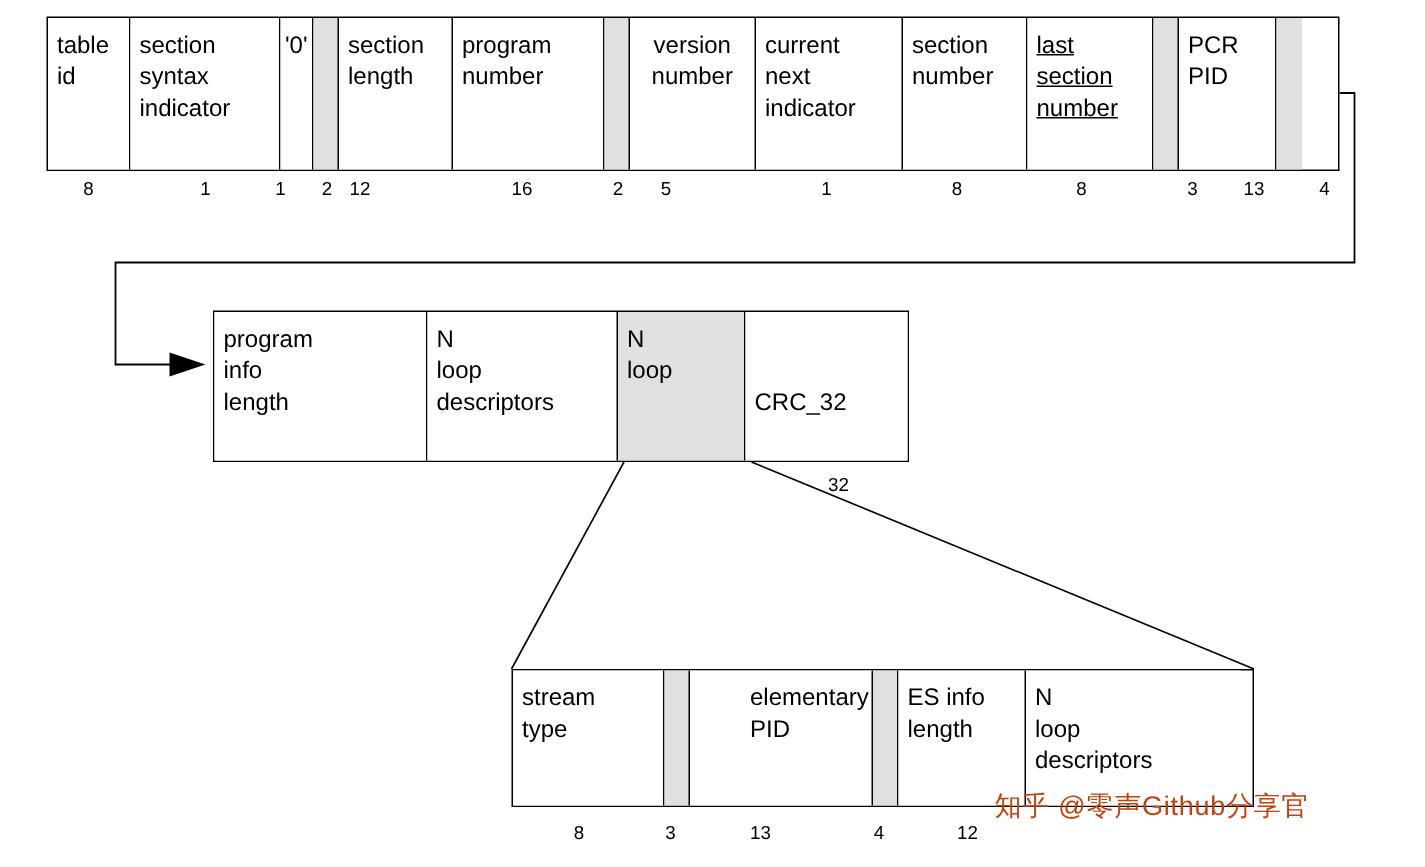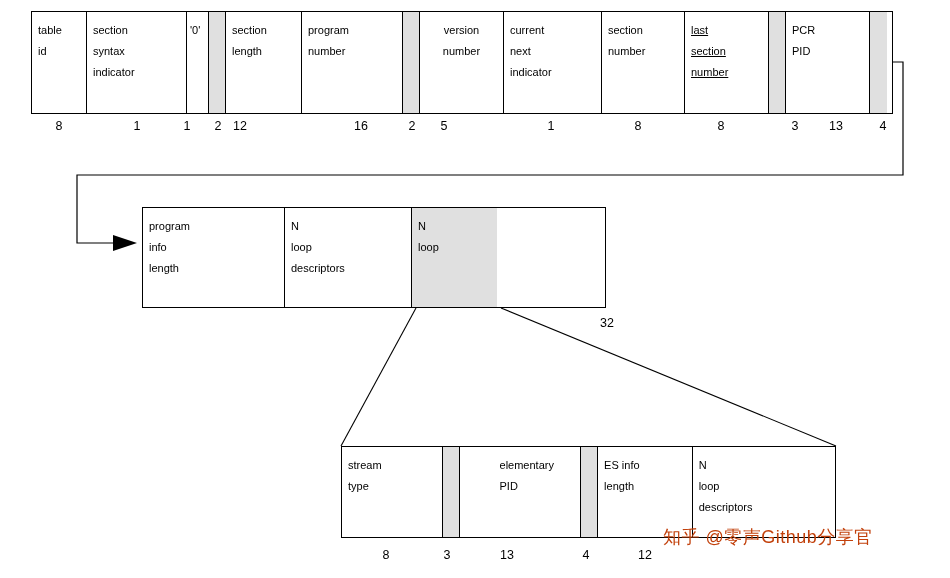--- a/index.html
+++ b/index.html
@@ -38,21 +38,21 @@
     box-sizing: border-box;
     border: 1px solid #000000;
     background: #ffffff;
   }
   .cell {
     box-sizing: border-box;
     border-right: 1px solid #000000;
     background: #ffffff;
     position: relative;
     padding: 8px 6px 0 6px;
-    font-size: 11px;
+    font-size: 16px;
     line-height: 21px;
     white-space: pre-line;
     overflow: hidden;
   }
   .cell:last-child {
     border-right: none;
   }
   .cell.shaded {
     background: #e0e0e0;
   }
@@ -116,61 +116,62 @@
 number</div>
     <div class="cell" style="width:98px;">current
 next
 indicator</div>
     <div class="cell" style="width:83px;">section
 number</div>
     <div class="cell" style="width:84px;text-decoration:underline;">last
 section
 number</div>
     <div class="cell shaded narrow" style="width:17px;"></div>
-    <div class="cell" style="width:84px;">PCR
+    <div class="cell" style="width:65px;">PCR
 PID</div>
     <div class="cell shaded narrow" style="width:17px;"></div>
   </div>
 
   <div class="bits" style="left:29px; top:119px; width:60px;">8</div>
   <div class="bits" style="left:87px; top:119px; width:100px;">1</div>
   <div class="bits" style="left:176px; top:119px; width:22px;">1</div>
   <div class="bits" style="left:207px; top:119px; width:22px;">2</div>
   <div class="bits" style="left:226px; top:119px; width:28px;">12</div>
-  <div class="bits" style="left:311px; top:119px; width:100px;">16</div>
+  <div class="bits" style="left:298px; top:119px; width:100px;">16</div>
   <div class="bits" style="left:398px; top:119px; width:28px;">2</div>
   <div class="bits" style="left:430px; top:119px; width:28px;">5</div>
   <div class="bits" style="left:508px; top:119px; width:86px;">1</div>
   <div class="bits" style="left:598px; top:119px; width:80px;">8</div>
   <div class="bits" style="left:681px; top:119px; width:80px;">8</div>
   <div class="bits" style="left:782px; top:119px; width:26px;">3</div>
   <div class="bits" style="left:812px; top:119px; width:48px;">13</div>
   <div class="bits" style="left:870px; top:119px; width:26px;">4</div>
 
   <div class="fieldrow" style="left:142px; top:207px; width:464px; height:101px;">
     <div class="cell" style="width:142px;">program
 info
 length</div>
     <div class="cell" style="width:127px;">N
 loop
 descriptors</div>
     <div class="cell shaded" style="width:85px;">N
 loop</div>
+    <div class="cell" style="width:108px; padding-top:50px;">CRC_32</div>
   </div>
 
-  <div class="edge-label" style="left:552px; top:316px;margin-left:48px;">32</div>
+  <div class="edge-label" style="left:552px; top:316px;">32</div>
 
   <div class="fieldrow" style="left:341px; top:446px; width:495px; height:92px;">
     <div class="cell" style="width:101px;">stream
 type</div>
     <div class="cell shaded narrow" style="width:17px;"></div>
     <div class="cell" style="width:122px;padding-left:40px;">elementary
 PID</div>
     <div class="cell shaded narrow" style="width:17px;"></div>
-    <div class="cell" style="width:95px;">ES info
+    <div class="cell" style="width:85px;">ES info
 length</div>
     <div class="cell" style="width:143px;">N
 loop
 descriptors</div>
   </div>
 
   <div class="bits" style="left:356px; top:548px; width:60px;">8</div>
   <div class="bits" style="left:434px; top:548px; width:26px;">3</div>
   <div class="bits" style="left:487px; top:548px; width:40px;">13</div>
   <div class="bits" style="left:573px; top:548px; width:26px;">4</div>

